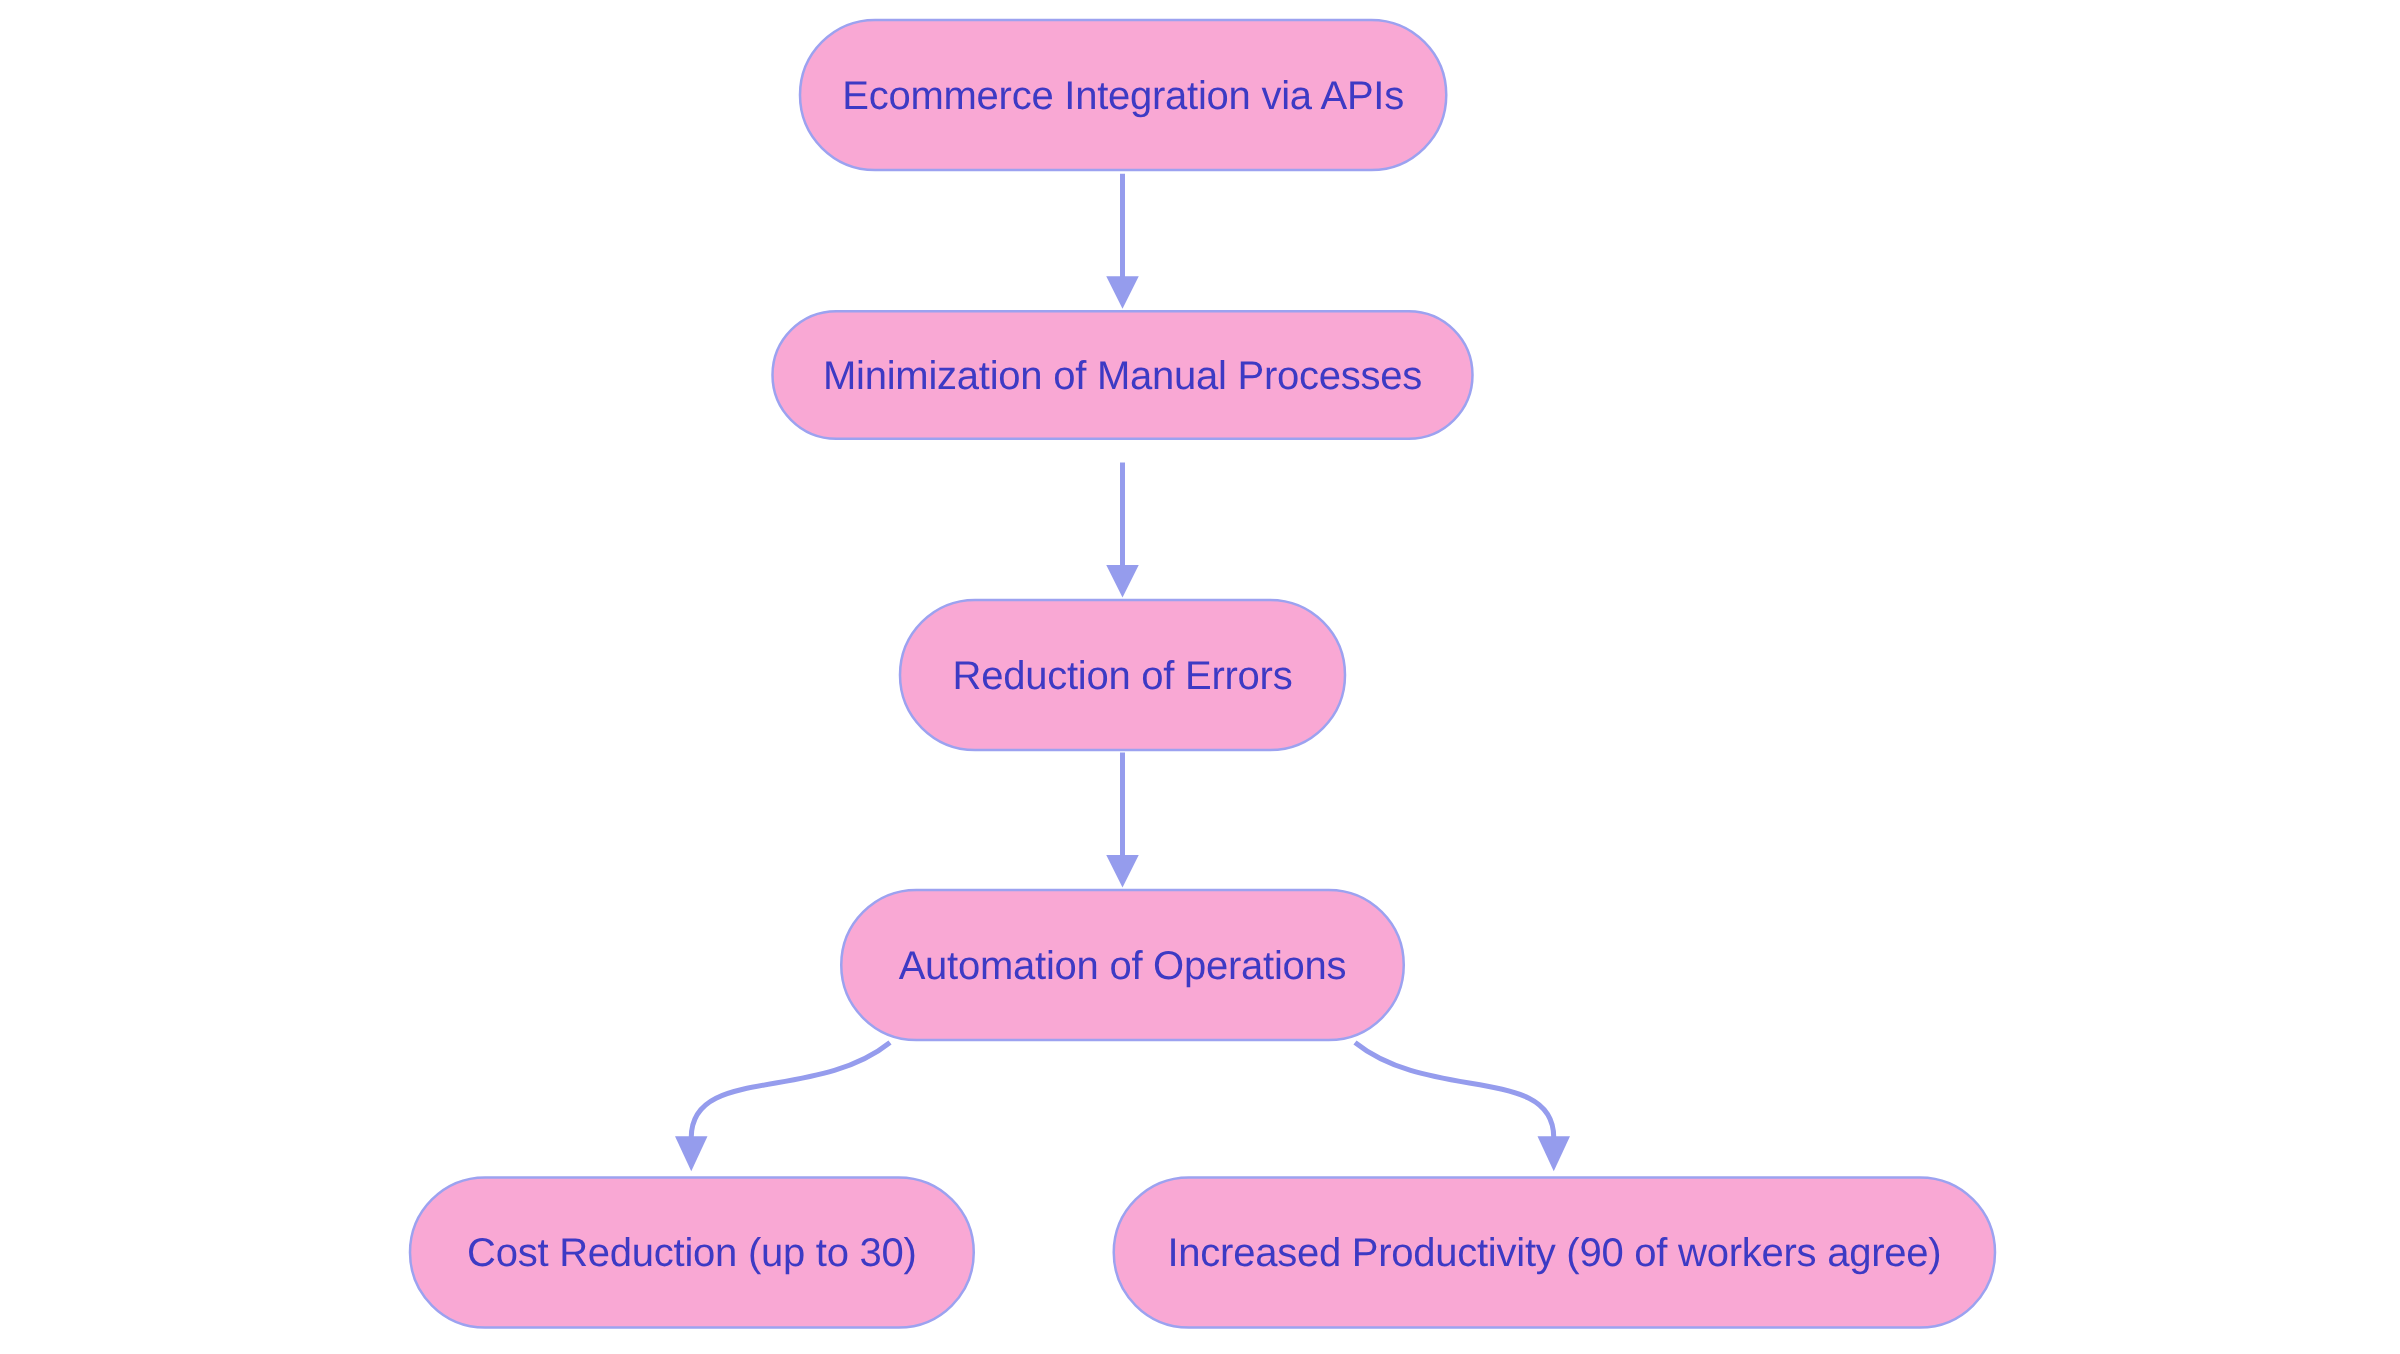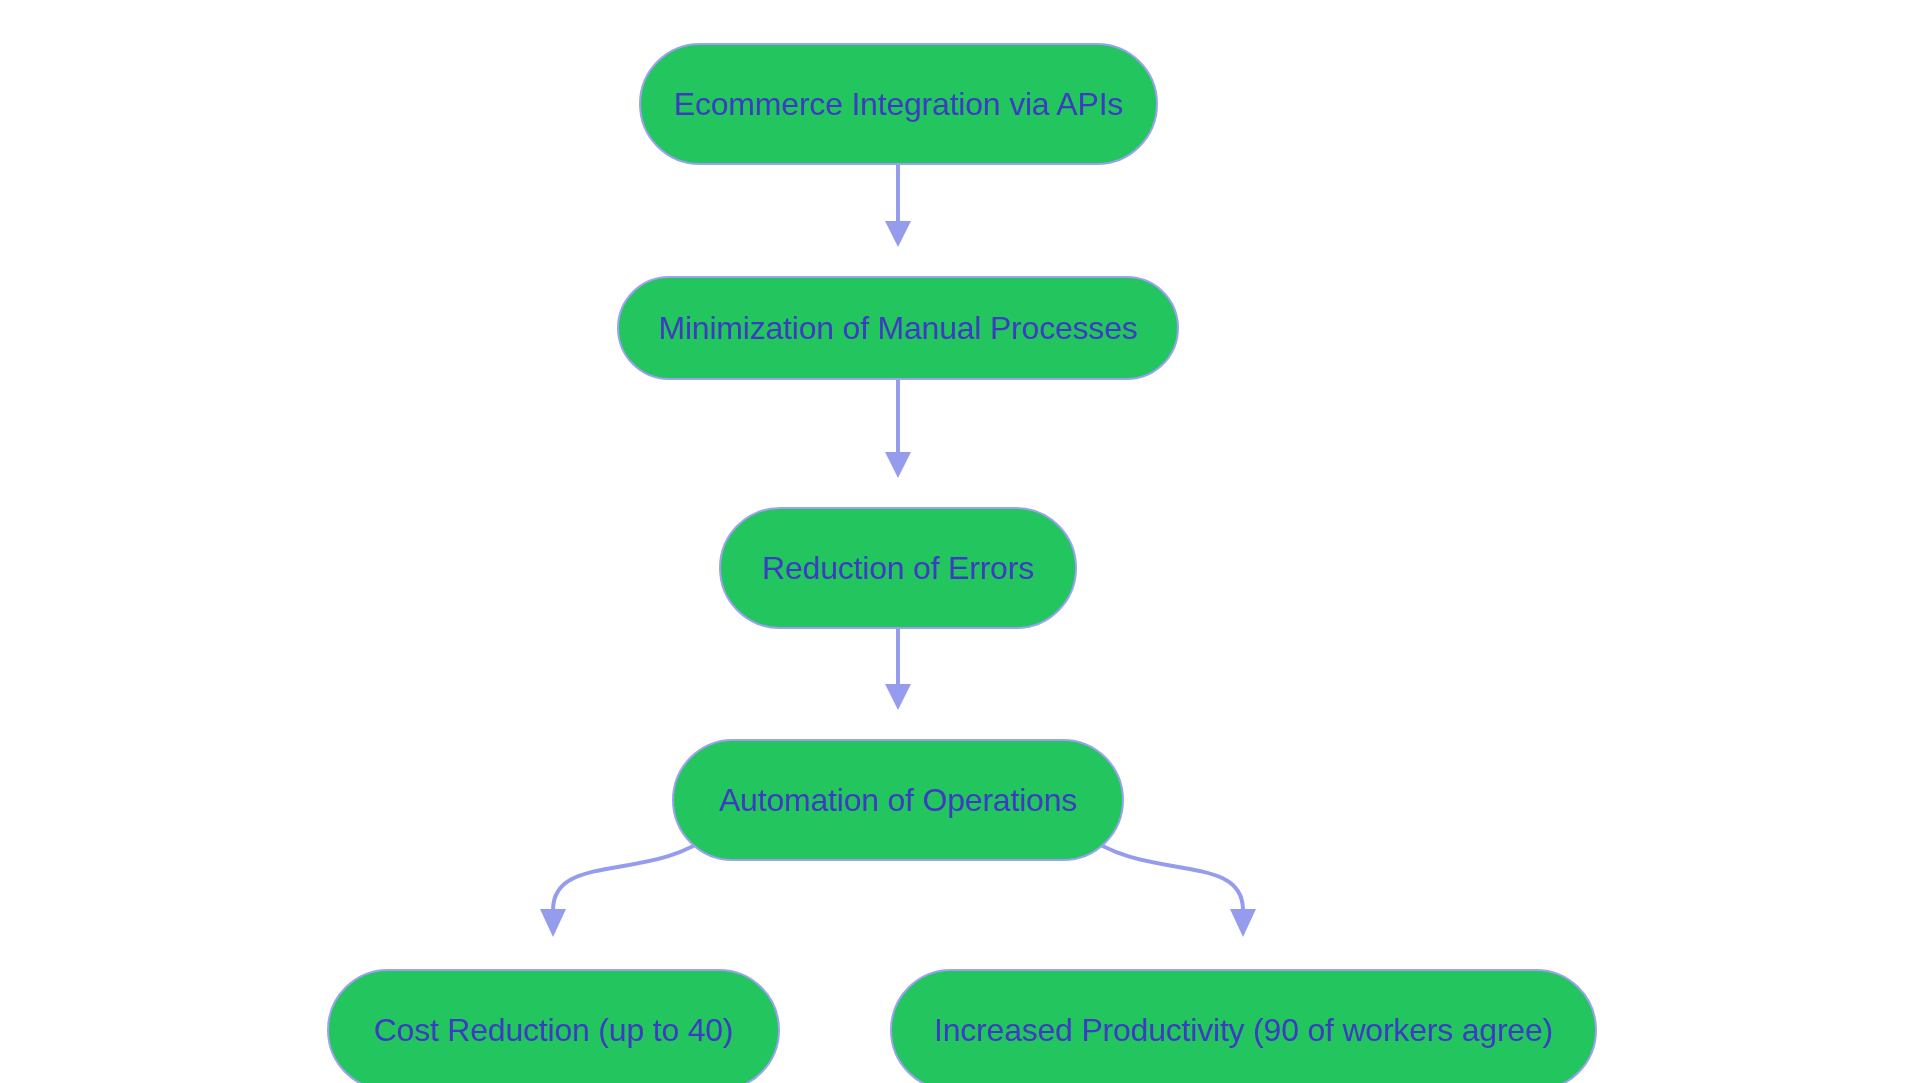--- a/index.html
+++ b/index.html
@@ -19,33 +19,32 @@
     position: absolute;
     left: 0;
     top: 0;
     width: 1920px;
     height: 1083px;
     pointer-events: none;
   }
   .node {
     position: absolute;
     box-sizing: border-box;
-    background: #22c55e;
+    background: #f9a8d4;
     border: 2px solid #9ca2f0;
     border-radius: 61px;
     display: flex;
     align-items: center;
     justify-content: center;
     text-align: center;
     color: #3d3ac4;
     font-size: 32px;
     letter-spacing: -0.2px;
     line-height: 1.2;
     padding: 0 28px;
-    margin-top: 28px;
   }
   .node-1 { left: 639px; top: 15px;  width: 519px; height: 122px; }
   .node-2 { left: 617px; top: 248px; width: 562px; height: 104px; }
   .node-3 { left: 719px; top: 479px; width: 358px; height: 122px; }
   .node-4 { left: 672px; top: 711px; width: 452px; height: 122px; }
   .node-5 { left: 327px; top: 941px; width: 453px; height: 122px; }
   .node-6 { left: 890px; top: 941px; width: 707px; height: 122px; }
 </style>
 </head>
 <body>
@@ -90,20 +89,20 @@
 
   <div class="node node-3">
     <span>Reduction of Errors</span>
   </div>
 
   <div class="node node-4">
     <span>Automation of Operations</span>
   </div>
 
   <div class="node node-5">
-    <span>Cost Reduction (up to 40)</span>
+    <span>Cost Reduction (up to 30)</span>
   </div>
 
   <div class="node node-6">
     <span>Increased Productivity (90 of workers agree)</span>
   </div>
 
 </div>
 
 </body></html>

